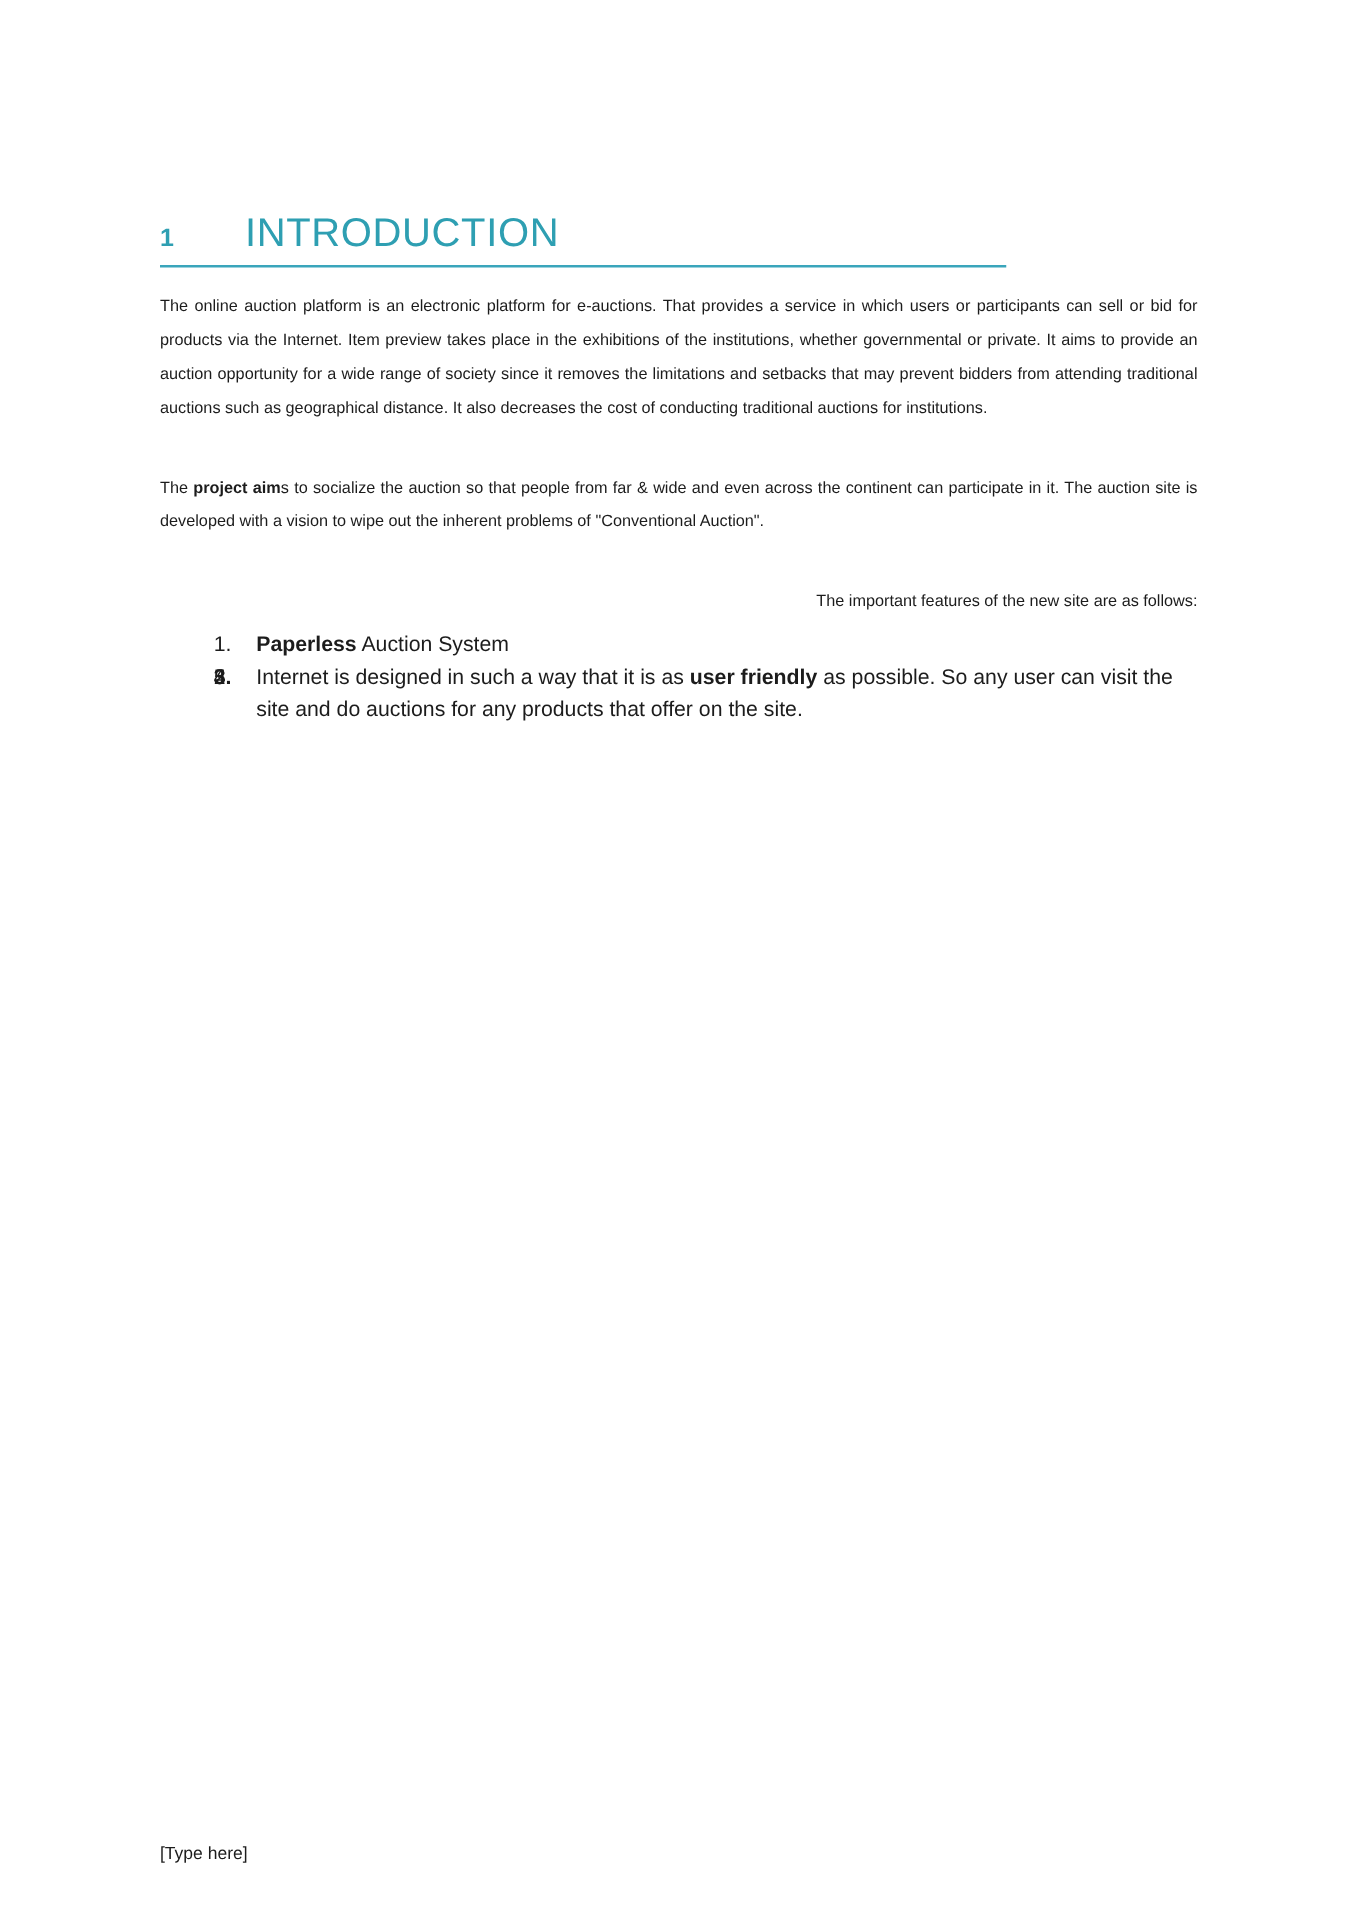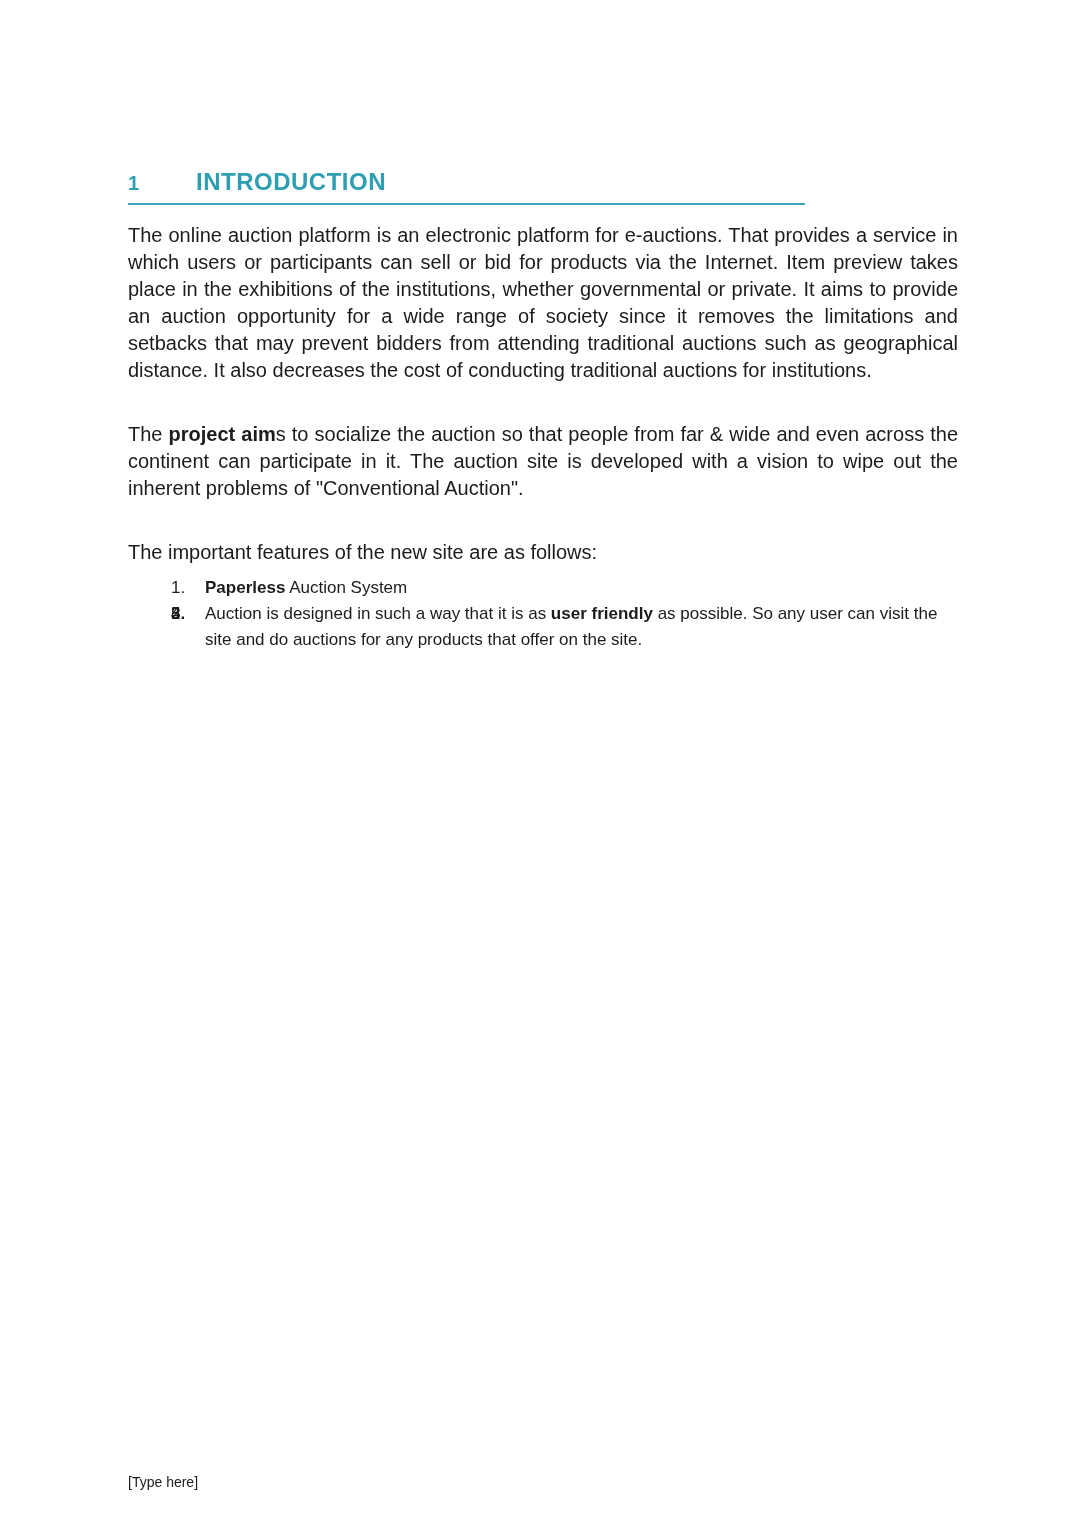--- a/index.html
+++ b/index.html
@@ -32,33 +32,33 @@
   }
   .h-num {
     display: inline-block;
     width: 68px;
     font-size: 20px;
     font-weight: bold;
     color: var(--accent-color, #2e9fb2);
     vertical-align: baseline;
   }
   .h-title {
-    font-size: 24px;
-    font-weight: bold;
+    font-size: 32px;
+    font-weight: normal;
     letter-spacing: 0.5px;
     color: var(--accent-color, #2e9fb2);
   }
   .para {
-    font-size: 20px;
+    font-size: 13px;
     line-height: 27px;
     margin: 0 0 37px 0;
     text-align: justify;
   }
   .para.lead {
-    text-align: left;
+    text-align: right;
     margin-bottom: 9px;
   }
   .para .seg-bold, .feature-list .seg-bold {
     font-weight: bold;
   }
   .feature-list {
     margin: 0;
     padding: 0;
     list-style: none;
     font-size: 17px;
@@ -98,19 +98,19 @@
 
     <p class="para"><span>The </span><span class="seg-bold">project aim</span><span>s to socialize the auction so that people from far &amp; wide and even across the continent can participate in it. The auction site is developed with a vision to wipe out the inherent problems of "Conventional Auction".</span></p>
 
     <p class="para lead"><span>The important features of the new site are as follows:</span></p>
 
     <div class="feature-list">
         <div class="list-item"><span class="marker">1.</span><span><span class="seg-bold">Paperless</span><span> Auction System</span></span></div>
         <div class="list-item"><span class="marker">2.</span></div>
         <div class="list-item"><span class="marker bold">3.</span></div>
         <div class="list-item"><span class="marker">4.</span></div>
-        <div class="list-item"><span class="marker">5.</span><span><span>Auction is designed in such a way that it is as </span><span class="seg-bold">user friendly</span><span> as possible. So any user can visit the site and do auctions for any products that offer on the site.</span></span></div>
+        <div class="list-item"><span class="marker">5.</span><span><span>Internet is designed in such a way that it is as </span><span class="seg-bold">user friendly</span><span> as possible. So any user can visit the site and do auctions for any products that offer on the site.</span></span></div>
       </div>
 
   </div>
 
   <div class="footer">[Type here]</div>
 </div>
 
 </body></html>

